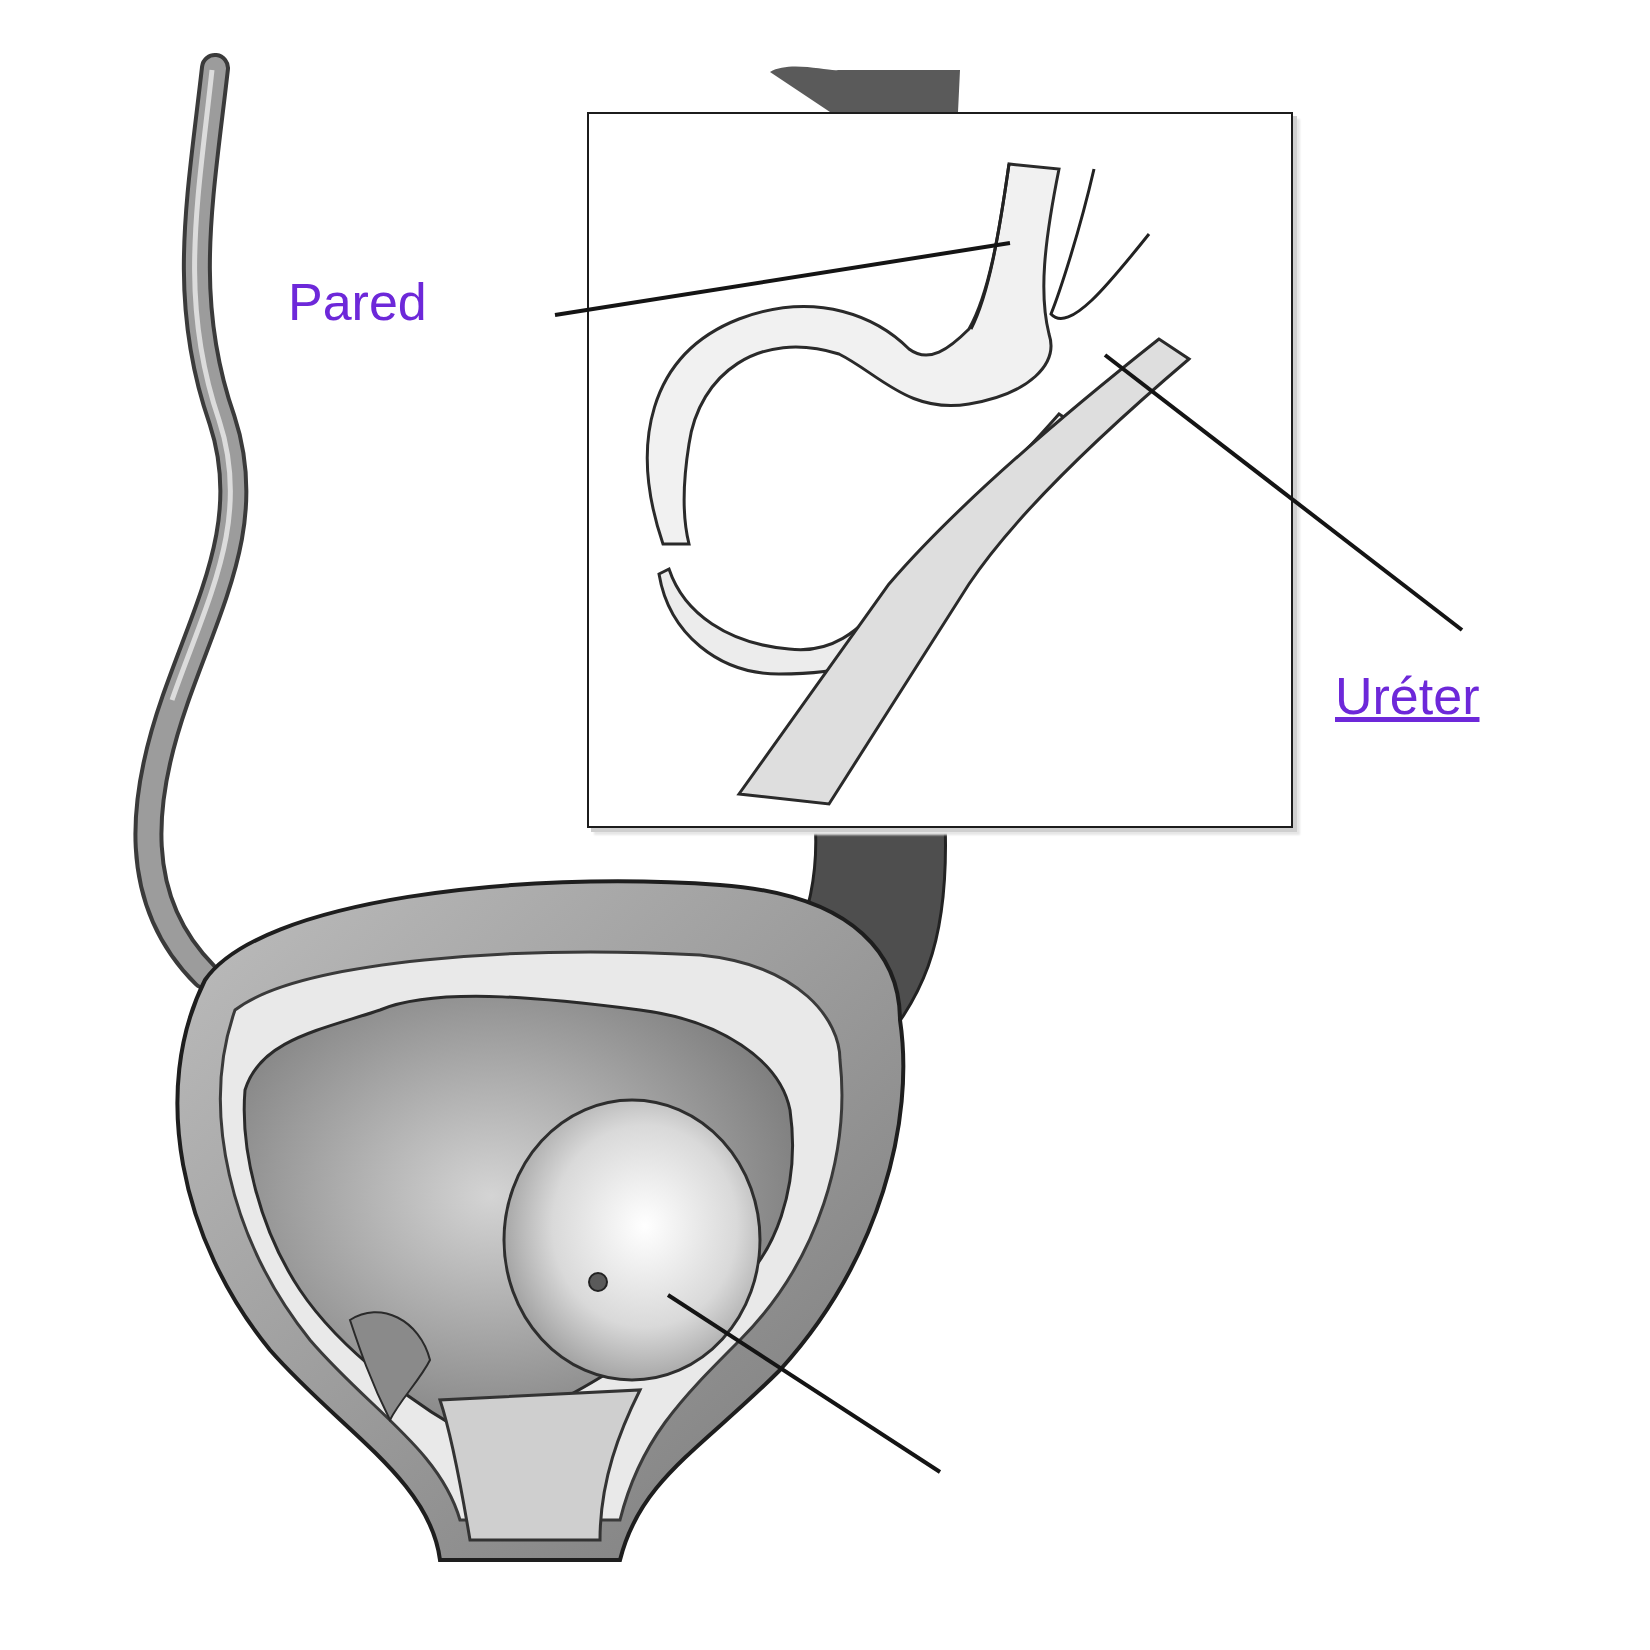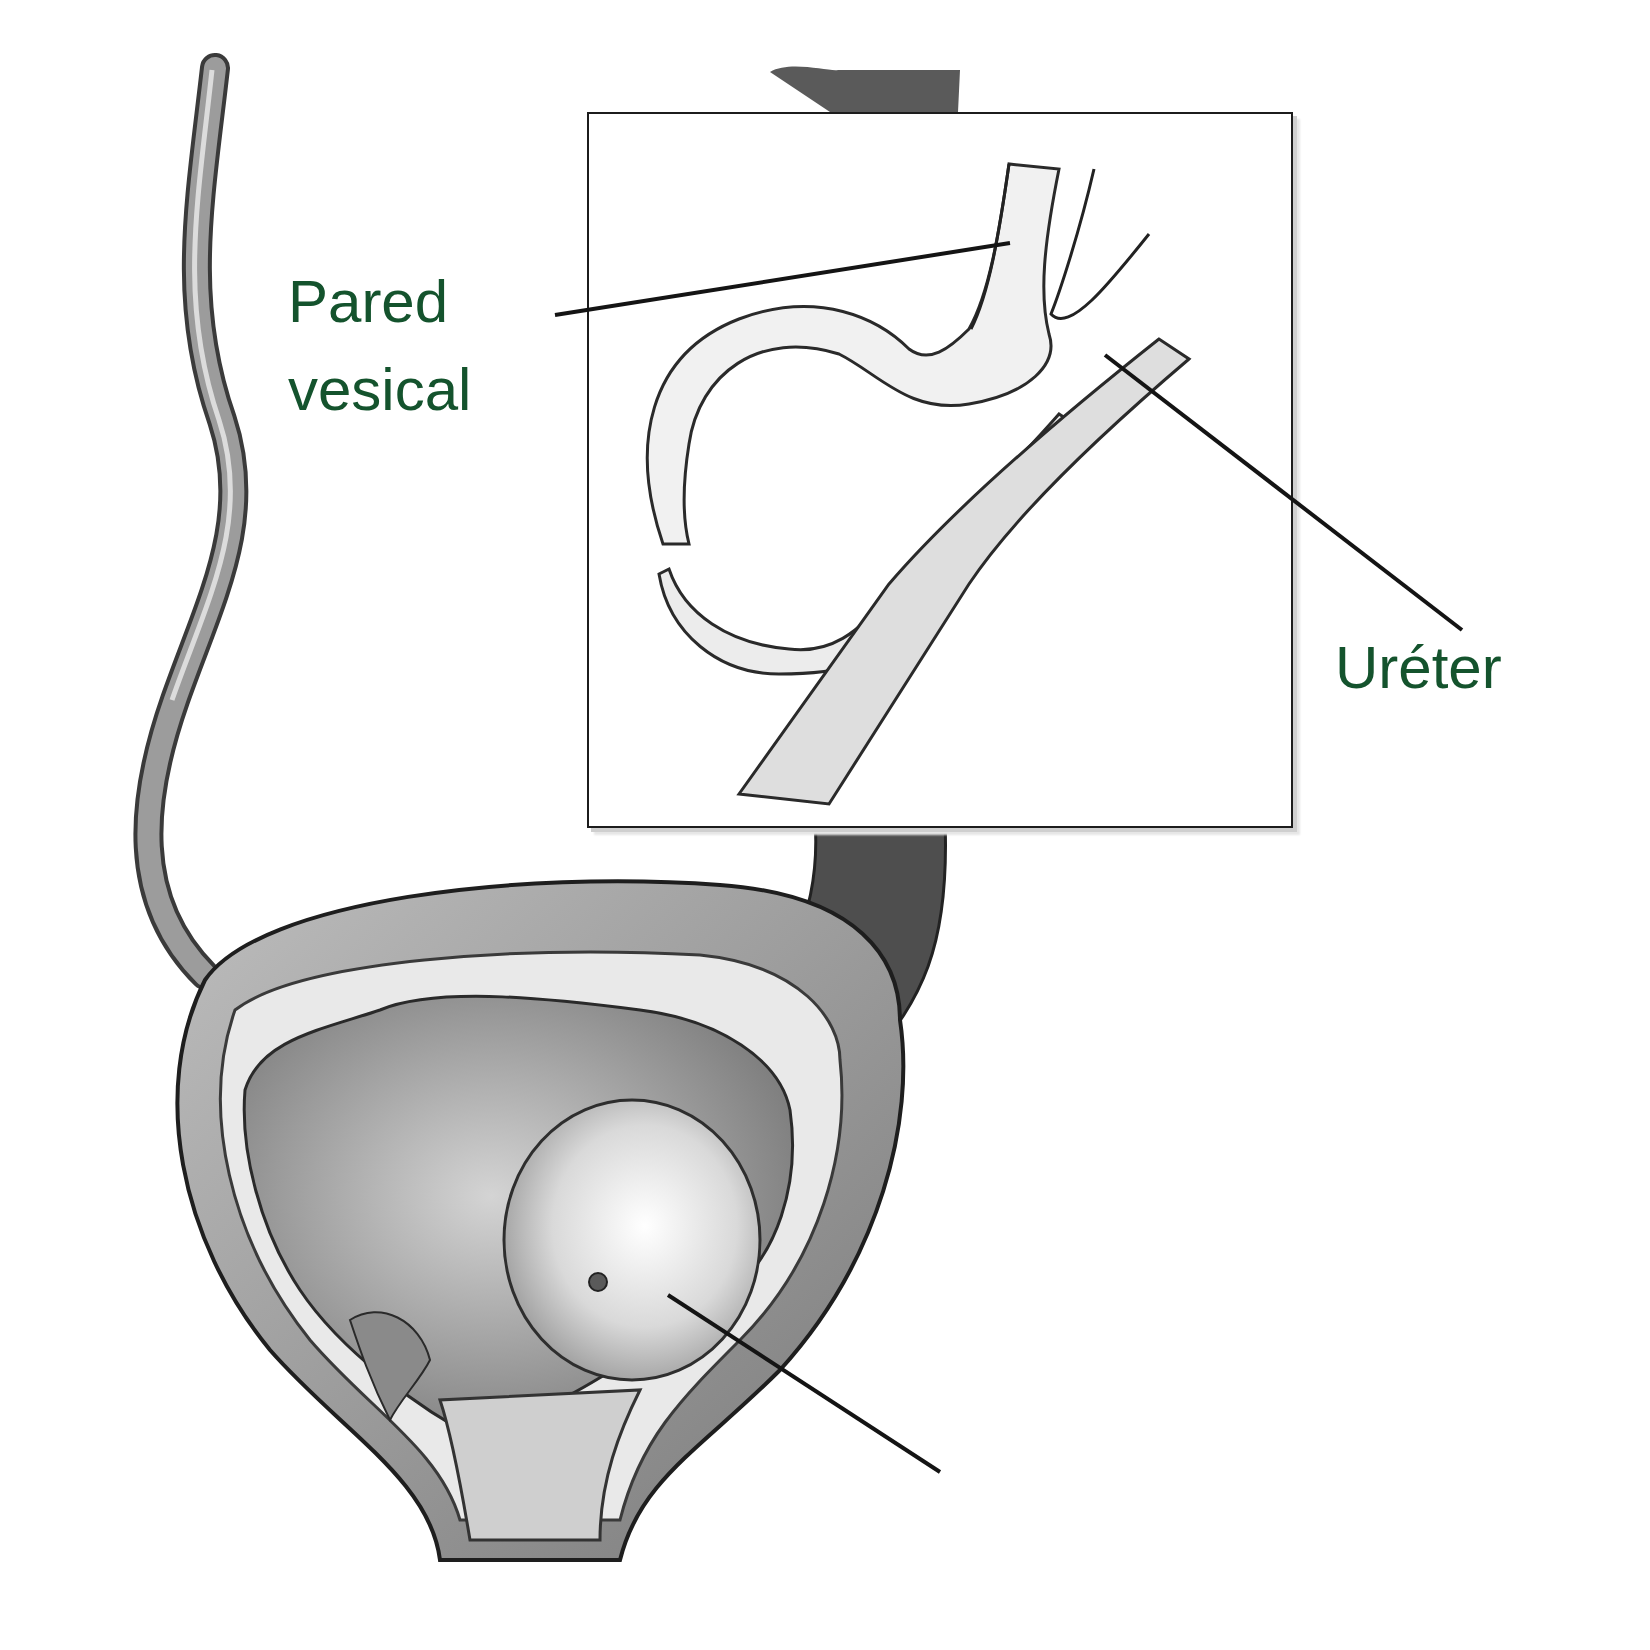--- a/index.html
+++ b/index.html
@@ -1,22 +1,22 @@
 <!DOCTYPE html>
 <html><head>
 <meta charset="utf-8">
 <style>
   html, body { margin: 0; padding: 0; background: #ffffff; }
   body { width: 1650px; height: 1650px; position: relative; overflow: hidden; }
   #stage { position: absolute; left: 0; top: 0; width: 1650px; height: 1650px; }
   .label {
     position: absolute;
     font-family: "Liberation Sans", sans-serif;
-    color: #14532d;
-    font-size: 60px;
+    color: #6d28d9;
+    font-size: 52px;
     line-height: 88px;
     letter-spacing: 0px;
     white-space: nowrap;
   }
   .inset {
     position: absolute;
     left: 587px; top: 112px;
     width: 702px; height: 712px;
     border: 2px solid #1c1c1c;
     background: #ffffff;
@@ -104,18 +104,17 @@
   </div>
 
   <svg width="1650" height="1650" viewBox="0 0 1650 1650">
     <line x1="555" y1="315" x2="1010" y2="243" stroke="#141414" stroke-width="4"></line>
     <line x1="1105" y1="355" x2="1462" y2="630" stroke="#141414" stroke-width="4"></line>
     <line x1="668" y1="1295" x2="940" y2="1472" stroke="#141414" stroke-width="4"></line>
   </svg>
 
   <div class="label" style="left:288px; top:258px;">
     <div>Pared</div>
-    <div>vesical</div>
   </div>
-  <div class="label" style="left:1335px; top:624px;">
+  <div class="label" style="left:1335px; top:652px;text-decoration:underline;">
     <div>Uréter</div>
   </div>
 </div>
 
 </body></html>

